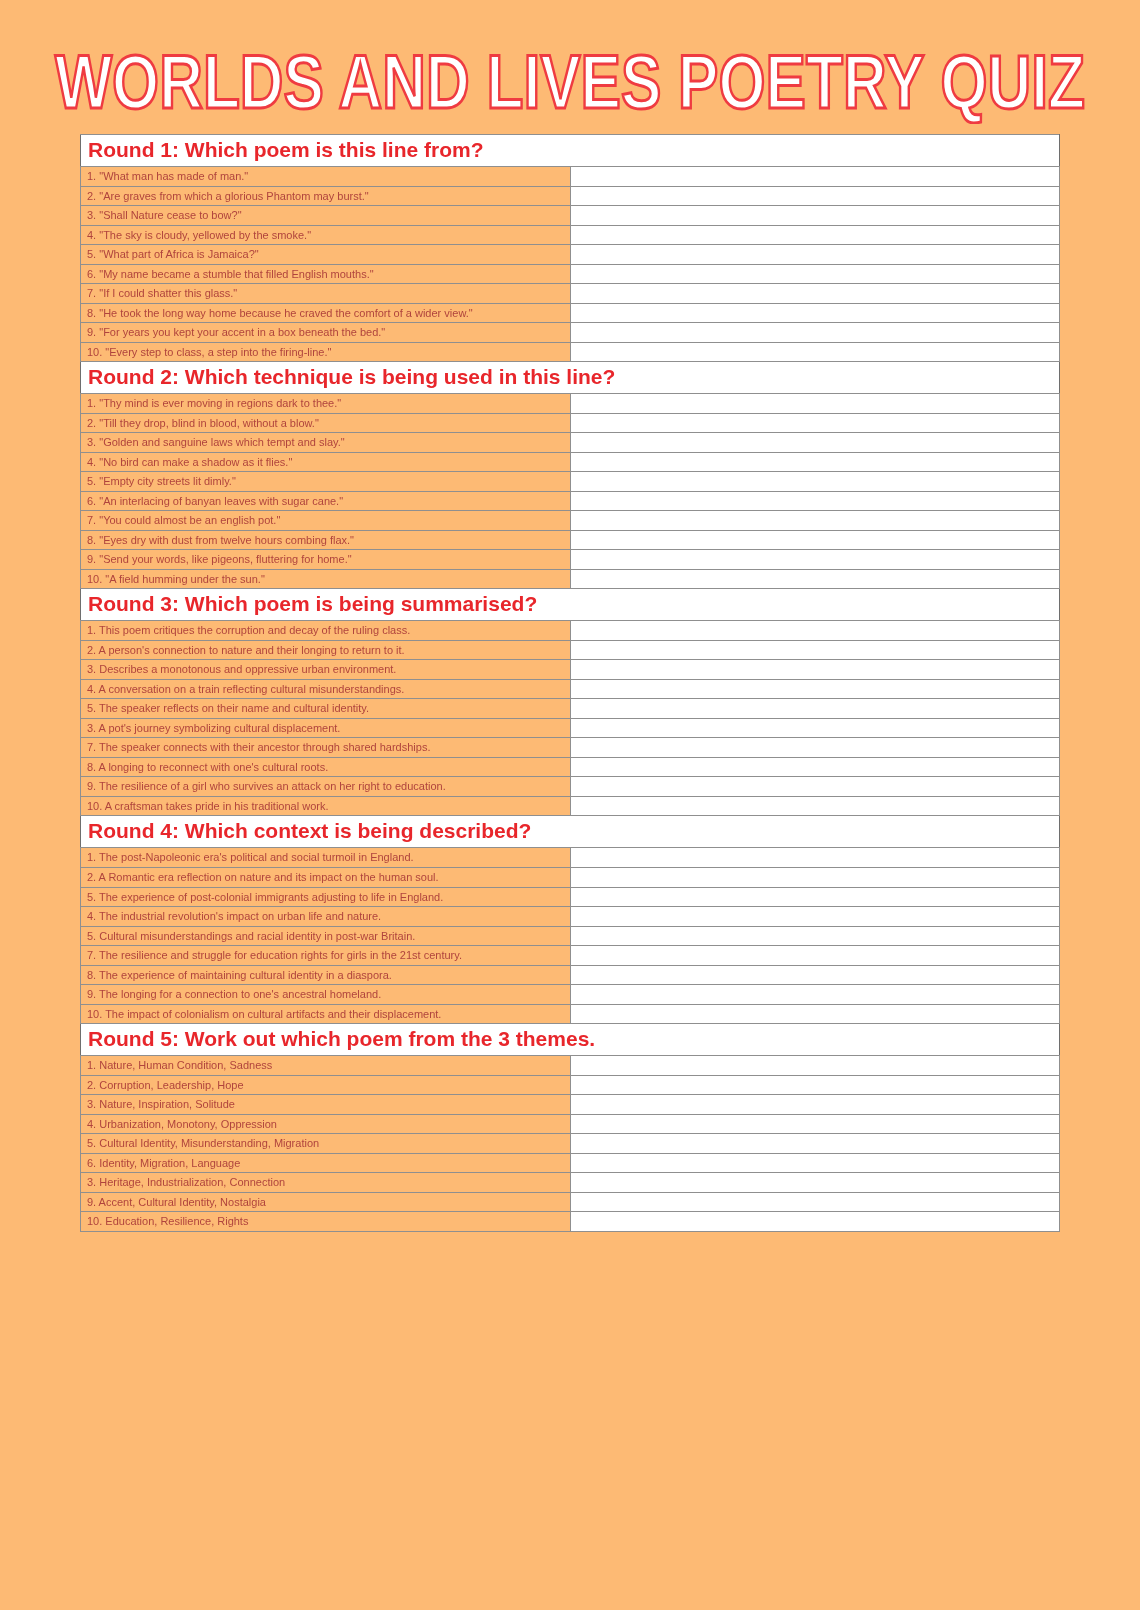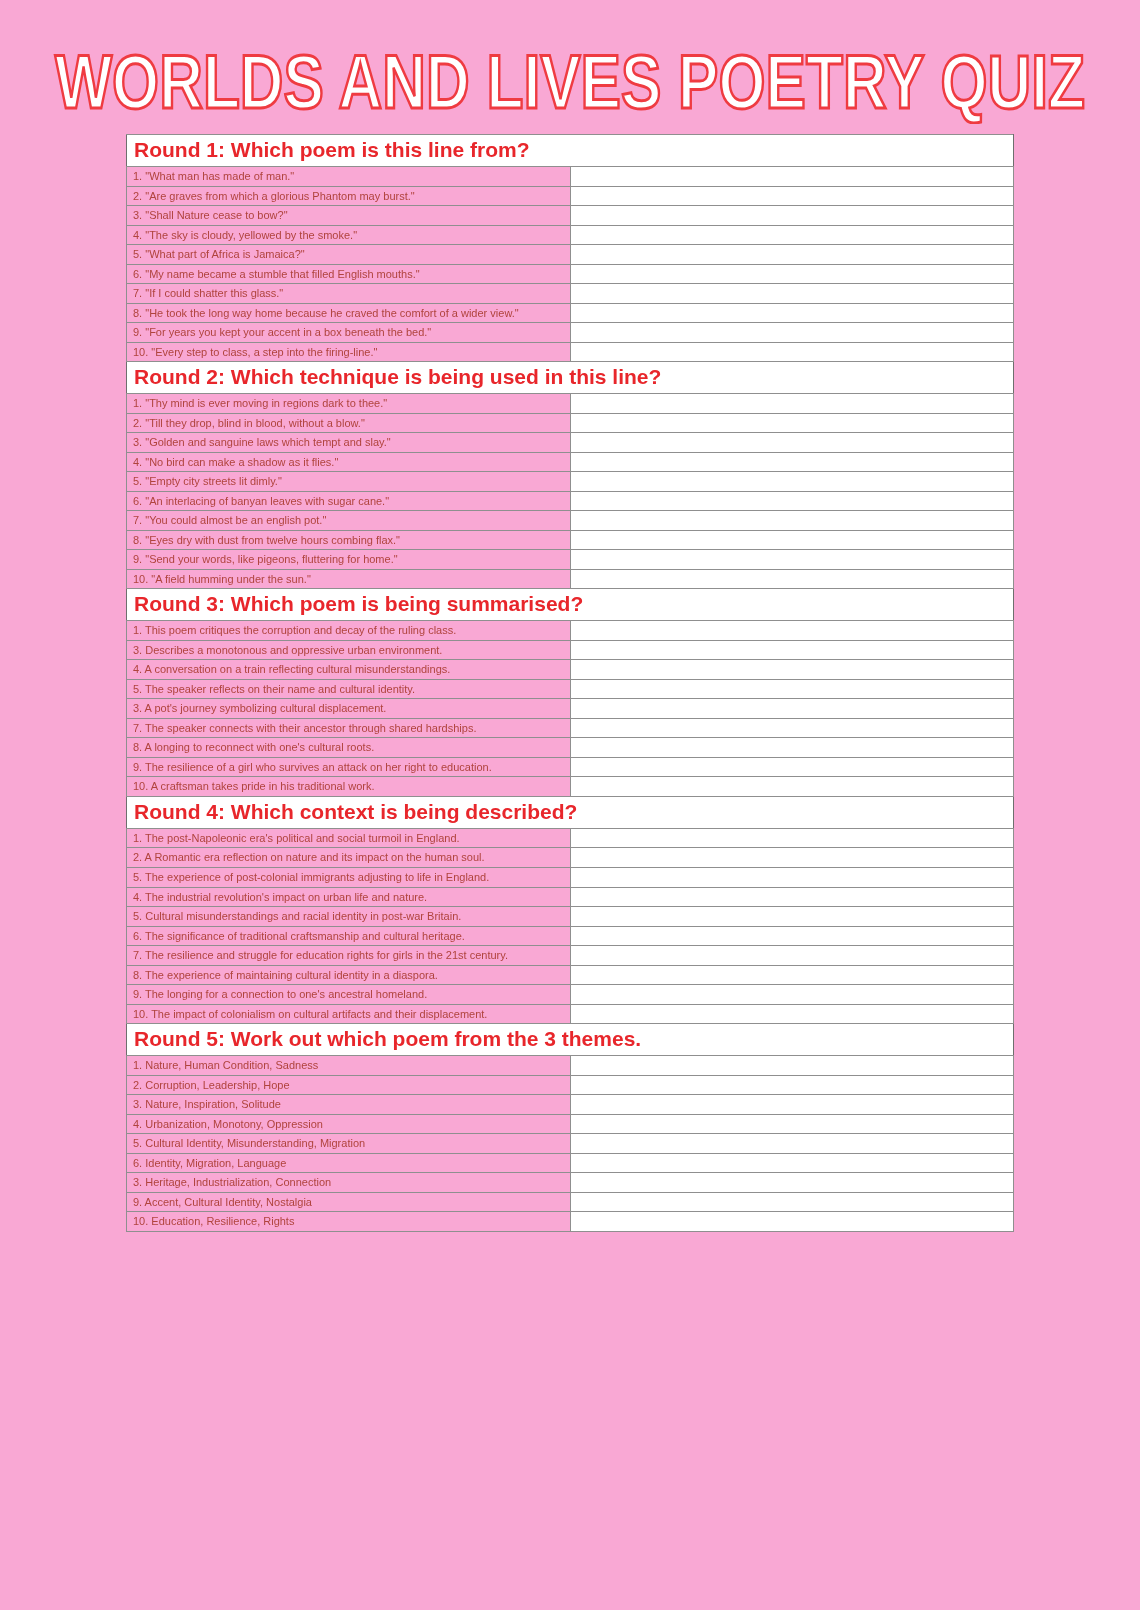--- a/index.html
+++ b/index.html
@@ -2,31 +2,31 @@
 <html><head>
 <meta charset="utf-8">
 <style>
   * { box-sizing: border-box; margin: 0; padding: 0; }
   html, body { background: #ffffff; }
   body { font-family: "Liberation Sans", sans-serif; }
   .page {
     position: relative;
     width: 1140px;
     height: 1610px;
-    background: #f9a8d4;
+    background: #fdba74;
     overflow: hidden;
   }
   .title-wrap {
     width: 1046px;
     margin: 44px auto 10px auto;
     text-align: center;
   }
   .title-wrap svg { display: block; }
   table.quiz {
-    width: 888px;
+    width: 980px;
     margin: 0 auto;
     border-collapse: collapse;
     table-layout: fixed;
     border: 1px solid #6e6e6e;
   }
   table.quiz td {
     border: 1px solid #8f8f8f;
     vertical-align: top;
   }
   tr.round-head td {
@@ -151,20 +151,24 @@
         </tr>
 
       <tr class="round-head">
         <td colspan="2">Round 3: Which poem is being summarised?</td>
       </tr>
       <tr class="q-row">
           <td class="q">1. This poem critiques the corruption and decay of the ruling class.</td>
           <td class="a"></td>
         </tr>
       <tr class="q-row">
+          <td class="q">2. A person's connection to nature and their longing to return to it.</td>
+          <td class="a"></td>
+        </tr>
+      <tr class="q-row">
           <td class="q">3. Describes a monotonous and oppressive urban environment.</td>
           <td class="a"></td>
         </tr>
       <tr class="q-row">
           <td class="q">4. A conversation on a train reflecting cultural misunderstandings.</td>
           <td class="a"></td>
         </tr>
       <tr class="q-row">
           <td class="q">5. The speaker reflects on their name and cultural identity.</td>
           <td class="a"></td>
@@ -204,24 +208,20 @@
       <tr class="q-row">
           <td class="q">5. The experience of post-colonial immigrants adjusting to life in England.</td>
           <td class="a"></td>
         </tr>
       <tr class="q-row">
           <td class="q">4. The industrial revolution's impact on urban life and nature.</td>
           <td class="a"></td>
         </tr>
       <tr class="q-row">
           <td class="q">5. Cultural misunderstandings and racial identity in post-war Britain.</td>
-          <td class="a"></td>
-        </tr>
-      <tr class="q-row">
-          <td class="q">6. The significance of traditional craftsmanship and cultural heritage.</td>
           <td class="a"></td>
         </tr>
       <tr class="q-row">
           <td class="q">7. The resilience and struggle for education rights for girls in the 21st century.</td>
           <td class="a"></td>
         </tr>
       <tr class="q-row">
           <td class="q">8. The experience of maintaining cultural identity in a diaspora.</td>
           <td class="a"></td>
         </tr>

